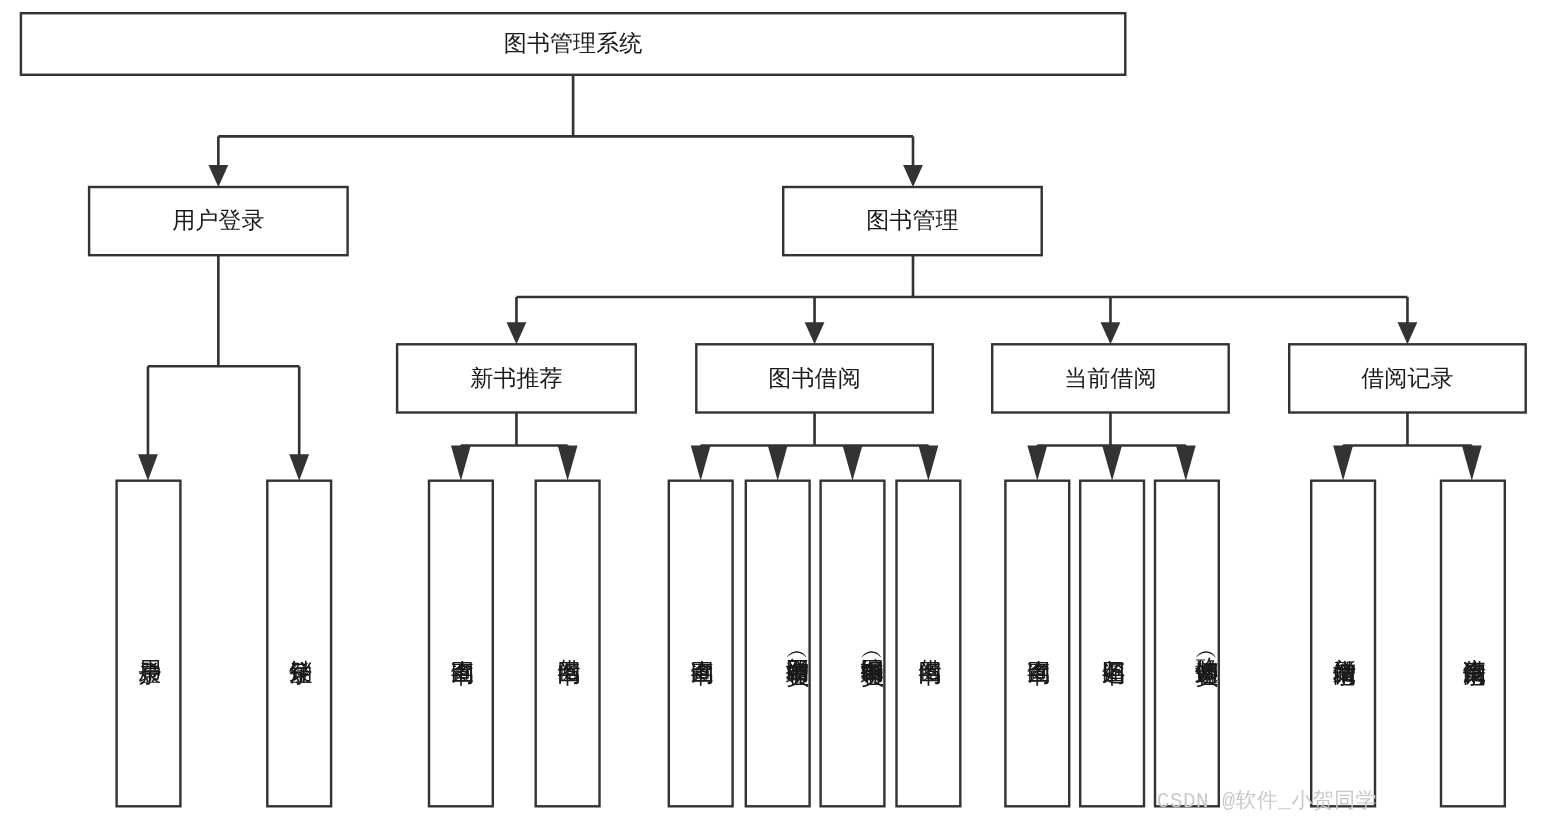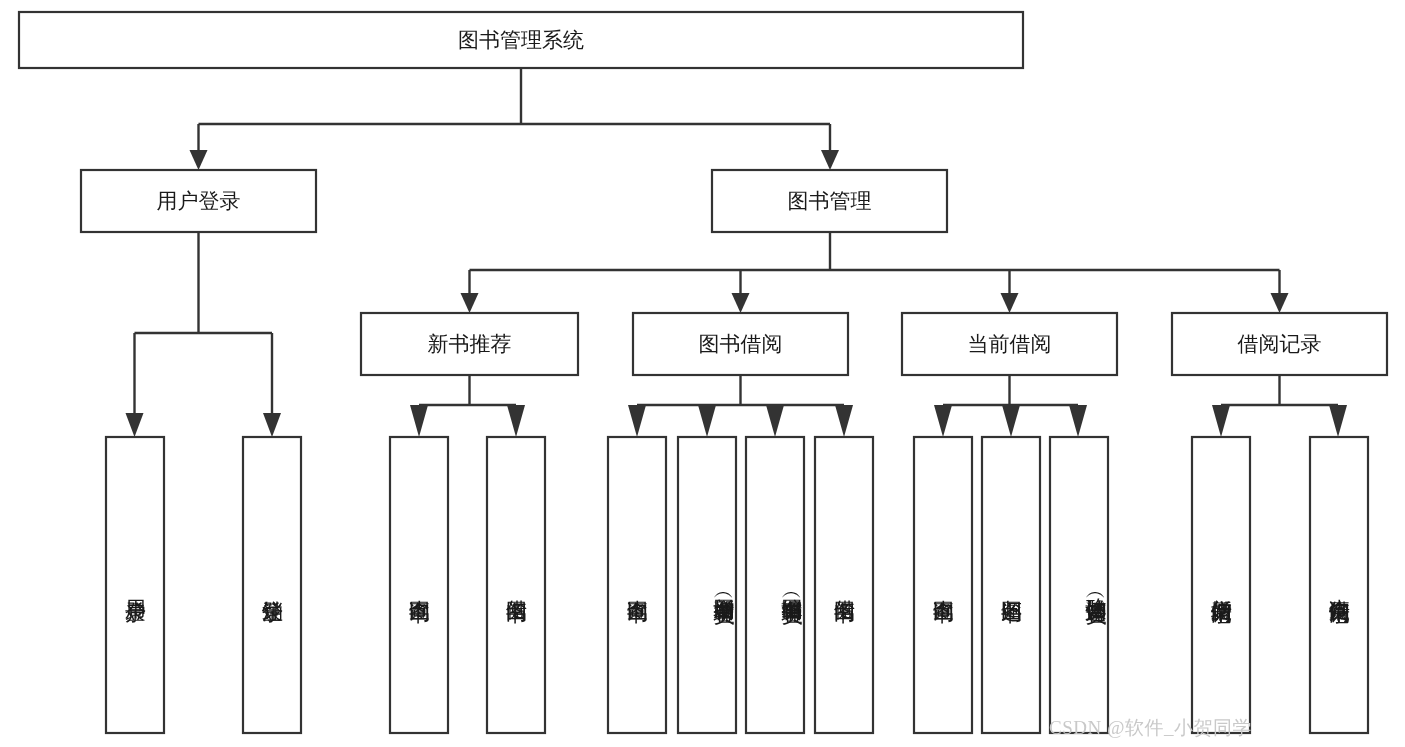--- a/index.html
+++ b/index.html
@@ -61,21 +61,21 @@
     align-items: center;
     justify-content: center;
     text-align: center;
     white-space: nowrap;
     pointer-events: none;
   }
   .watermark {
     position: absolute;
     right: 8px;
     bottom: 6px;
-    font-family: Liberation Serif, serif;
+    font-family: Liberation Mono, monospace;
     font-size: 19px;
     color: #c9c9c9;
     white-space: nowrap;
     letter-spacing: 0.5px;
   }
 </style>
 </head>
 <body>
 
 <div id="diagram-root">

